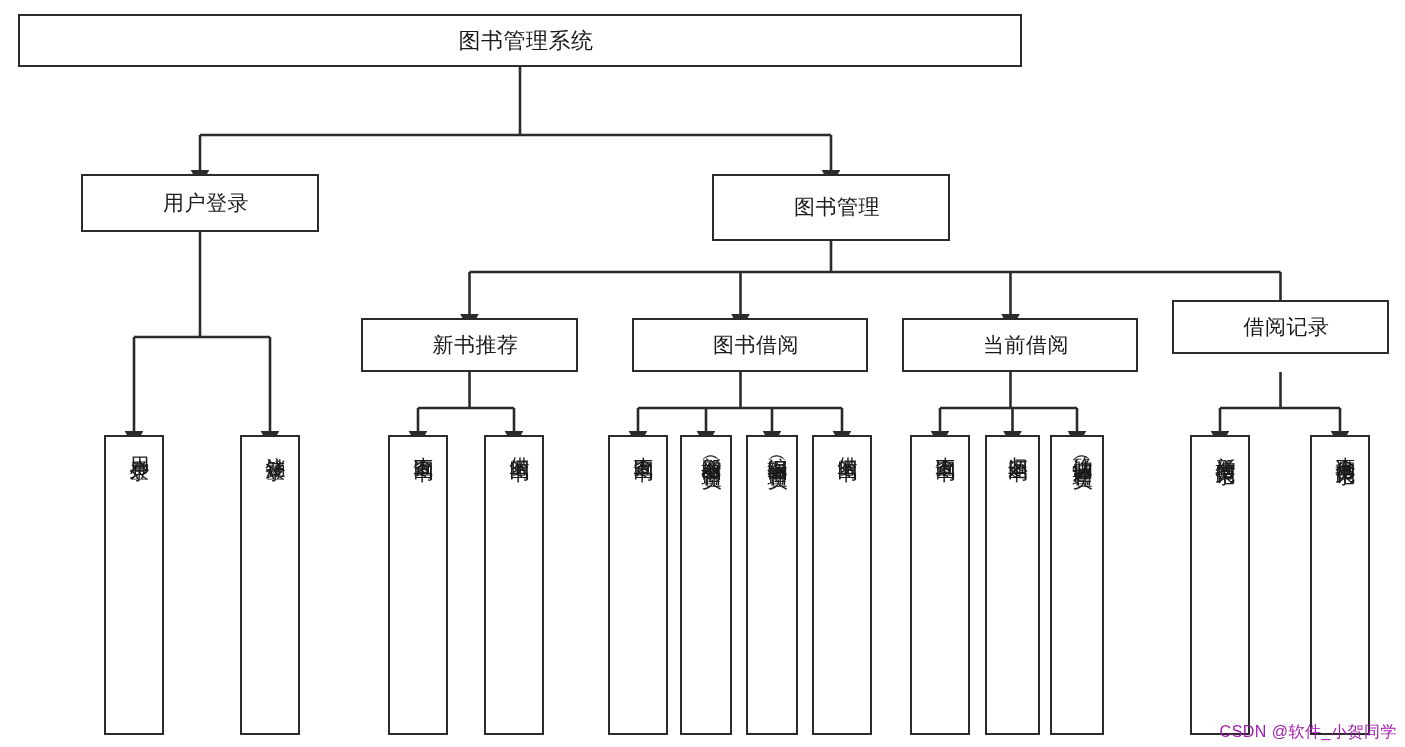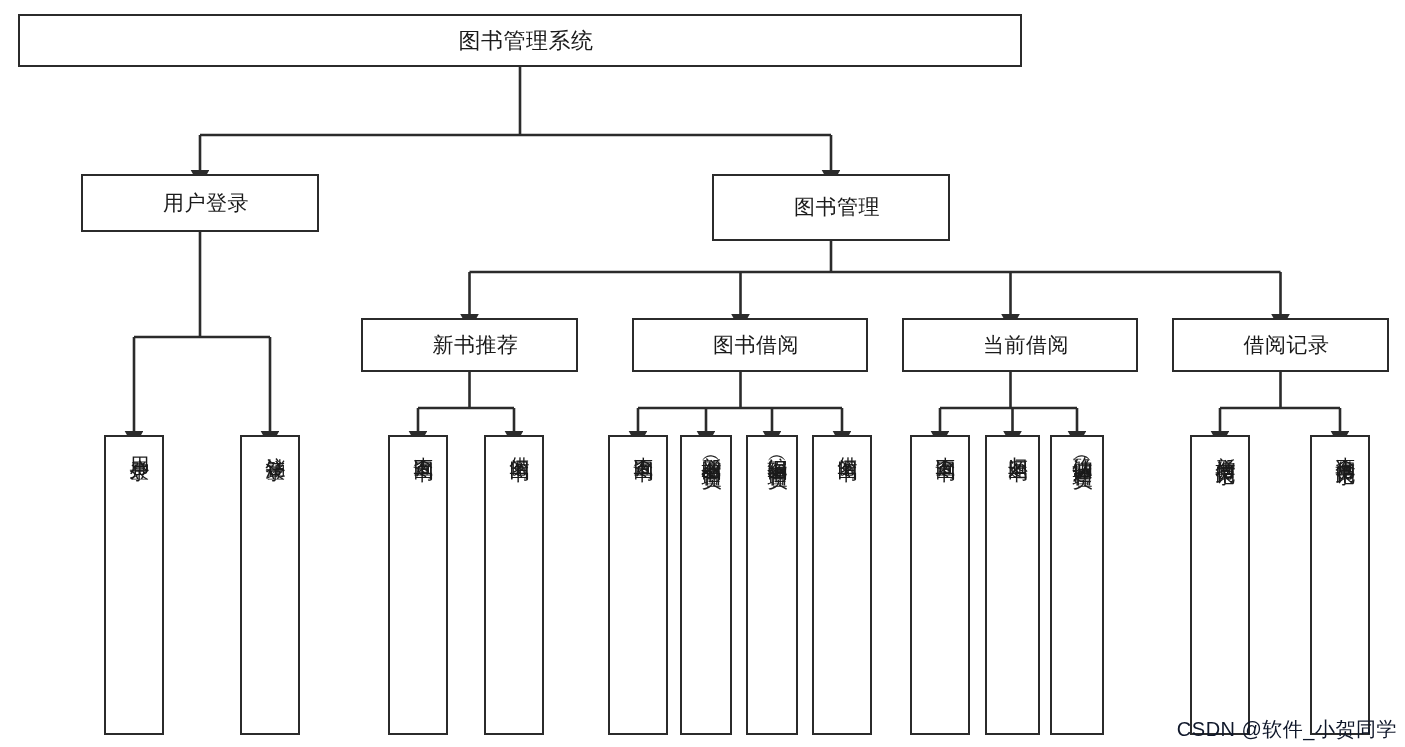--- a/index.html
+++ b/index.html
@@ -61,22 +61,22 @@
     text-orientation: upright;
     font-size: 20px;
     letter-spacing: 2px;
     line-height: 1;
     white-space: nowrap;
   }
   .watermark {
     position: absolute;
     right: 8px;
     bottom: 4px;
-    font-size: 20px;
-    color: #0f172a;
+    font-size: 16px;
+    color: #a21caf;
     white-space: nowrap;
     letter-spacing: 0.5px;
   }
 </style>
 </head>
 <body>
 
 <div id="diagram-root">
   <svg class="wires" viewBox="0 0 1405 747" xmlns="http://www.w3.org/2000/svg">
     <defs>
@@ -133,21 +133,21 @@
       </div>
       <div class="node horizontal" style="left: 361px; top: 318px; width: 217px; height: 54px;">
         <span class="node-label">新书推荐</span>
       </div>
       <div class="node horizontal" style="left: 632px; top: 318px; width: 236px; height: 54px;">
         <span class="node-label">图书借阅</span>
       </div>
       <div class="node horizontal" style="left: 902px; top: 318px; width: 236px; height: 54px;">
         <span class="node-label">当前借阅</span>
       </div>
-      <div class="node horizontal" style="left: 1172px; top: 318px; width: 217px; height: 54px;">
+      <div class="node horizontal" style="left: 1172px; top: 300px; width: 217px; height: 54px;">
         <span class="node-label">借阅记录</span>
       </div>
       <div class="node vertical" style="left: 104px; top: 435px; width: 60px; height: 300px;">
         <span class="node-label">用户登录</span>
       </div>
       <div class="node vertical" style="left: 240px; top: 435px; width: 60px; height: 300px;">
         <span class="node-label">注销登录</span>
       </div>
       <div class="node vertical" style="left: 388px; top: 435px; width: 60px; height: 300px;">
         <span class="node-label">查询图书</span>

